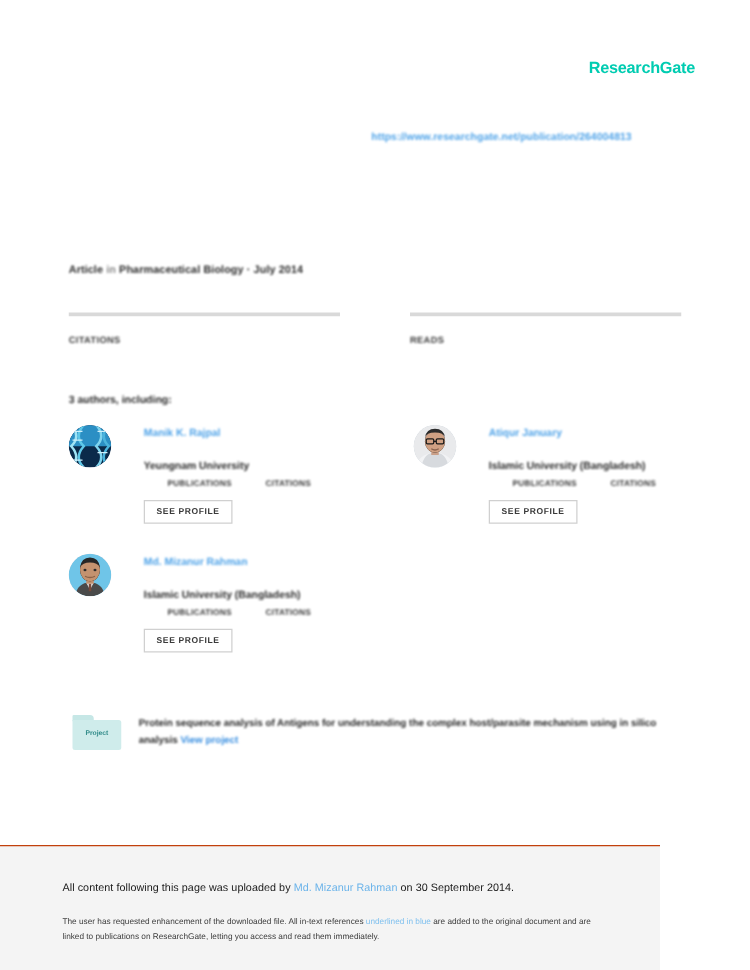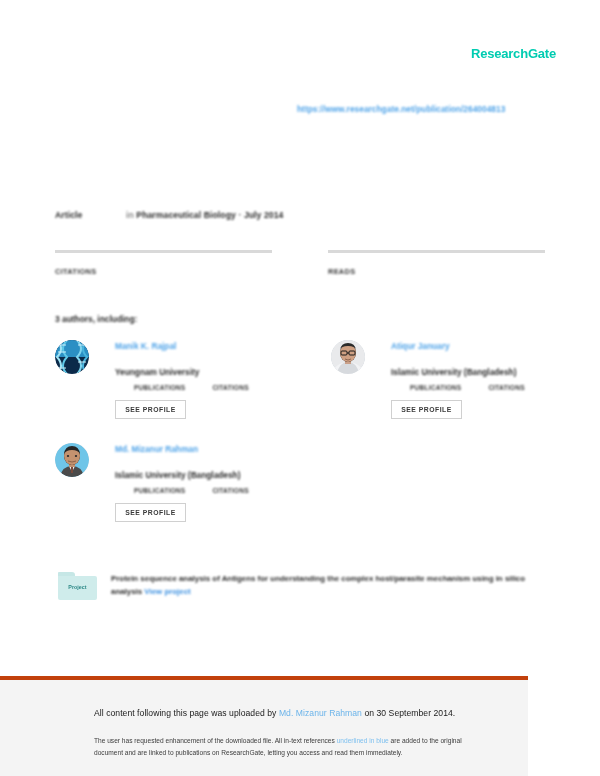--- a/index.html
+++ b/index.html
@@ -53,21 +53,21 @@
     position: absolute;
     top: 210px;
     left: 55px;
     font-size: 8.6px;
     font-weight: bold;
     color: #2b2b2b;
     letter-spacing: 0.1px;
     filter: blur(0.85px);
     white-space: nowrap;
   }
-  .article-line .in-word { color: #888888; font-weight: bold; margin-left: 41px; }
+  .article-line .in-word { color: #888888; font-weight: bold; }
 
   
   .stats {
     position: absolute;
     top: 250px;
     left: 55px;
     width: 490px;
     display: flex;
     gap: 56px;
   }
@@ -235,22 +235,22 @@
   }
 
   
   .footer {
     position: absolute;
     left: 0;
     top: 676px;
     width: 528px;
     height: 100px;
     background: #f4f4f4;
-    border-top: 4px solid #c2410c;
-    padding: 28px 55px 0 94px;
+    border-top: 1px solid #c2410c;
+    padding: 28px 55px 0 50px;
   }
   .footer-upload {
     font-size: 8.6px;
     color: #1a1a1a;
     letter-spacing: 0.05px;
   }
   .footer-upload .user-link { color: #6cb4ea; }
   .footer-note {
     margin-top: 17px;
     font-size: 6.6px;

